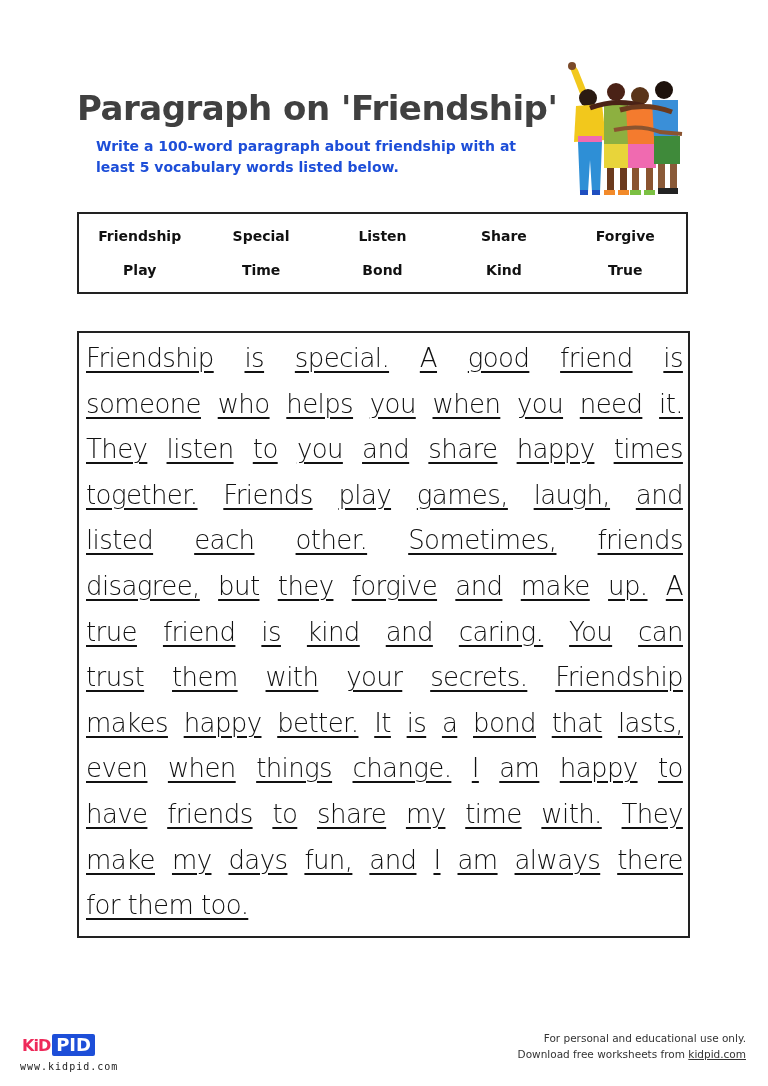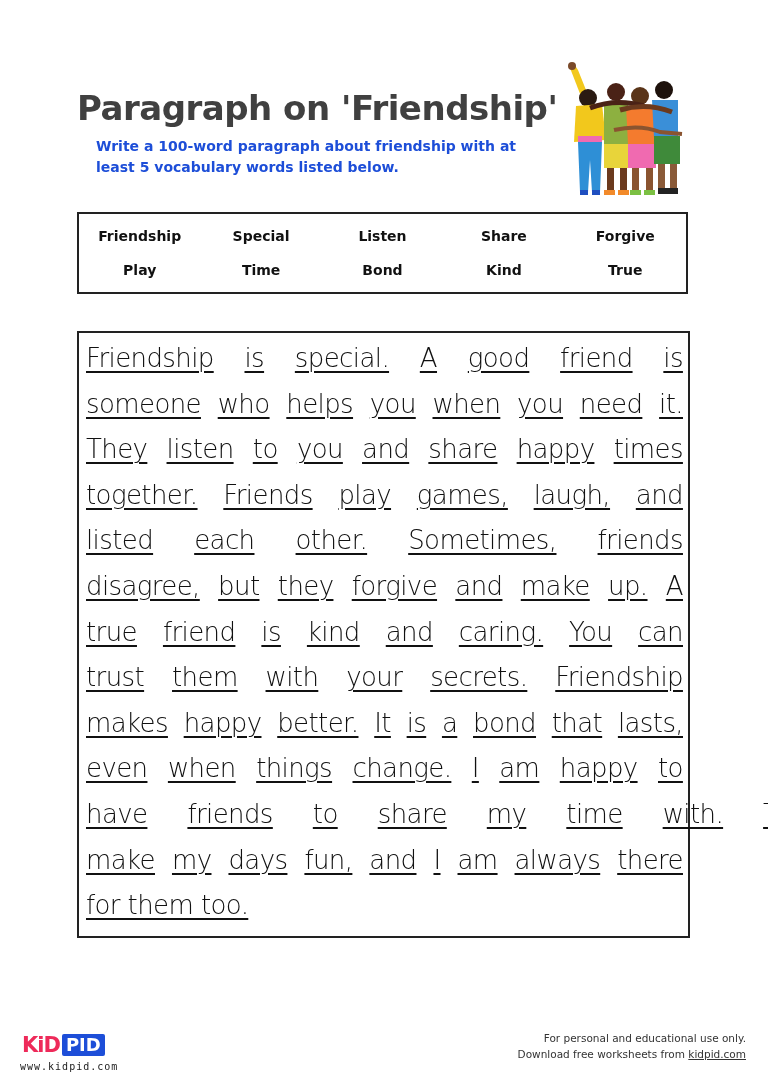--- a/index.html
+++ b/index.html
@@ -9,21 +9,21 @@
   .illustration { position:absolute; left:560px; top:60px; width:130px; height:140px; }
   .vocab-box { position:absolute; left:77px; top:212px; width:611px; height:82px; border:2px solid #222; box-sizing:border-box; }
   .vocab-grid { position:absolute; left:0; top:12px; width:100%; display:grid; grid-template-columns:repeat(5, 1fr); row-gap:13px; }
   .vocab-word { text-align:center; font-family:"DejaVu Sans", sans-serif; font-weight:bold; font-size:14px; line-height:21px; color:#111; }
   .para-box { position:absolute; left:77px; top:331px; width:613px; height:607px; border:2px solid #222; box-sizing:border-box; }
   .para-lines { position:absolute; left:7px; top:6px; width:597px; }
   .para-line { display:flex; justify-content:space-between; height:45.6px; line-height:38px; font-family:"DejaVu Sans", sans-serif; font-size:26px; font-weight:300; color:#111; border-bottom:0; position:relative; white-space:nowrap; }
   .para-line span.txt { text-decoration:underline; text-decoration-thickness:2px; text-underline-offset:4px; letter-spacing:-0.6px; }
   .para-line.last { justify-content:flex-start; }
   .logo { position:absolute; left:22px; top:1033px; height:24px; display:flex; align-items:center; }
-  .logo-kid { font-family:"DejaVu Sans", sans-serif; font-weight:bold; font-size:21px; color:#ee2a5a; letter-spacing:-1px; }
+  .logo-kid { font-family:"DejaVu Sans", sans-serif; font-weight:bold; font-size:16px; color:#ee2a5a; letter-spacing:-1px; }
   .logo-pid { margin-left:2px; background:#1d4ed8; color:#ffffff; font-family:"DejaVu Sans", sans-serif; font-weight:bold; font-size:18px; padding:1px 4px; border-radius:2px; line-height:20px; }
   .logo-url { position:absolute; left:20px; top:1061px; font-family:"DejaVu Sans Mono", monospace; font-size:10px; letter-spacing:1px; color:#222; }
   .footer-note { position:absolute; right:22px; top:1030px; text-align:right; font-family:"DejaVu Sans", sans-serif; font-size:10.5px; line-height:16px; color:#333; }
   .footer-note .link { text-decoration:underline; }
 </style>
 </head>
 <body>
 
 <div class="title">Paragraph on 'Friendship'</div>
 <div class="subtitle">Write a 100-word paragraph about friendship with at least 5 vocabulary words listed below.</div>
@@ -194,21 +194,21 @@
           <span>when</span>
           <span>things</span>
           <span>change.</span>
           <span>I</span>
           <span>am</span>
           <span>happy</span>
           <span>to</span>
         </span>
       </div>
     <div class="para-line">
-        <span class="txt" style="display: flex; justify-content: space-between; width: 100%; gap: 40px;">
+        <span class="txt" style="display: flex; justify-content: space-between; width: 100%;">
           <span>have</span>
           <span>friends</span>
           <span>to</span>
           <span>share</span>
           <span>my</span>
           <span>time</span>
           <span>with.</span>
           <span>They</span>
         </span>
       </div>

